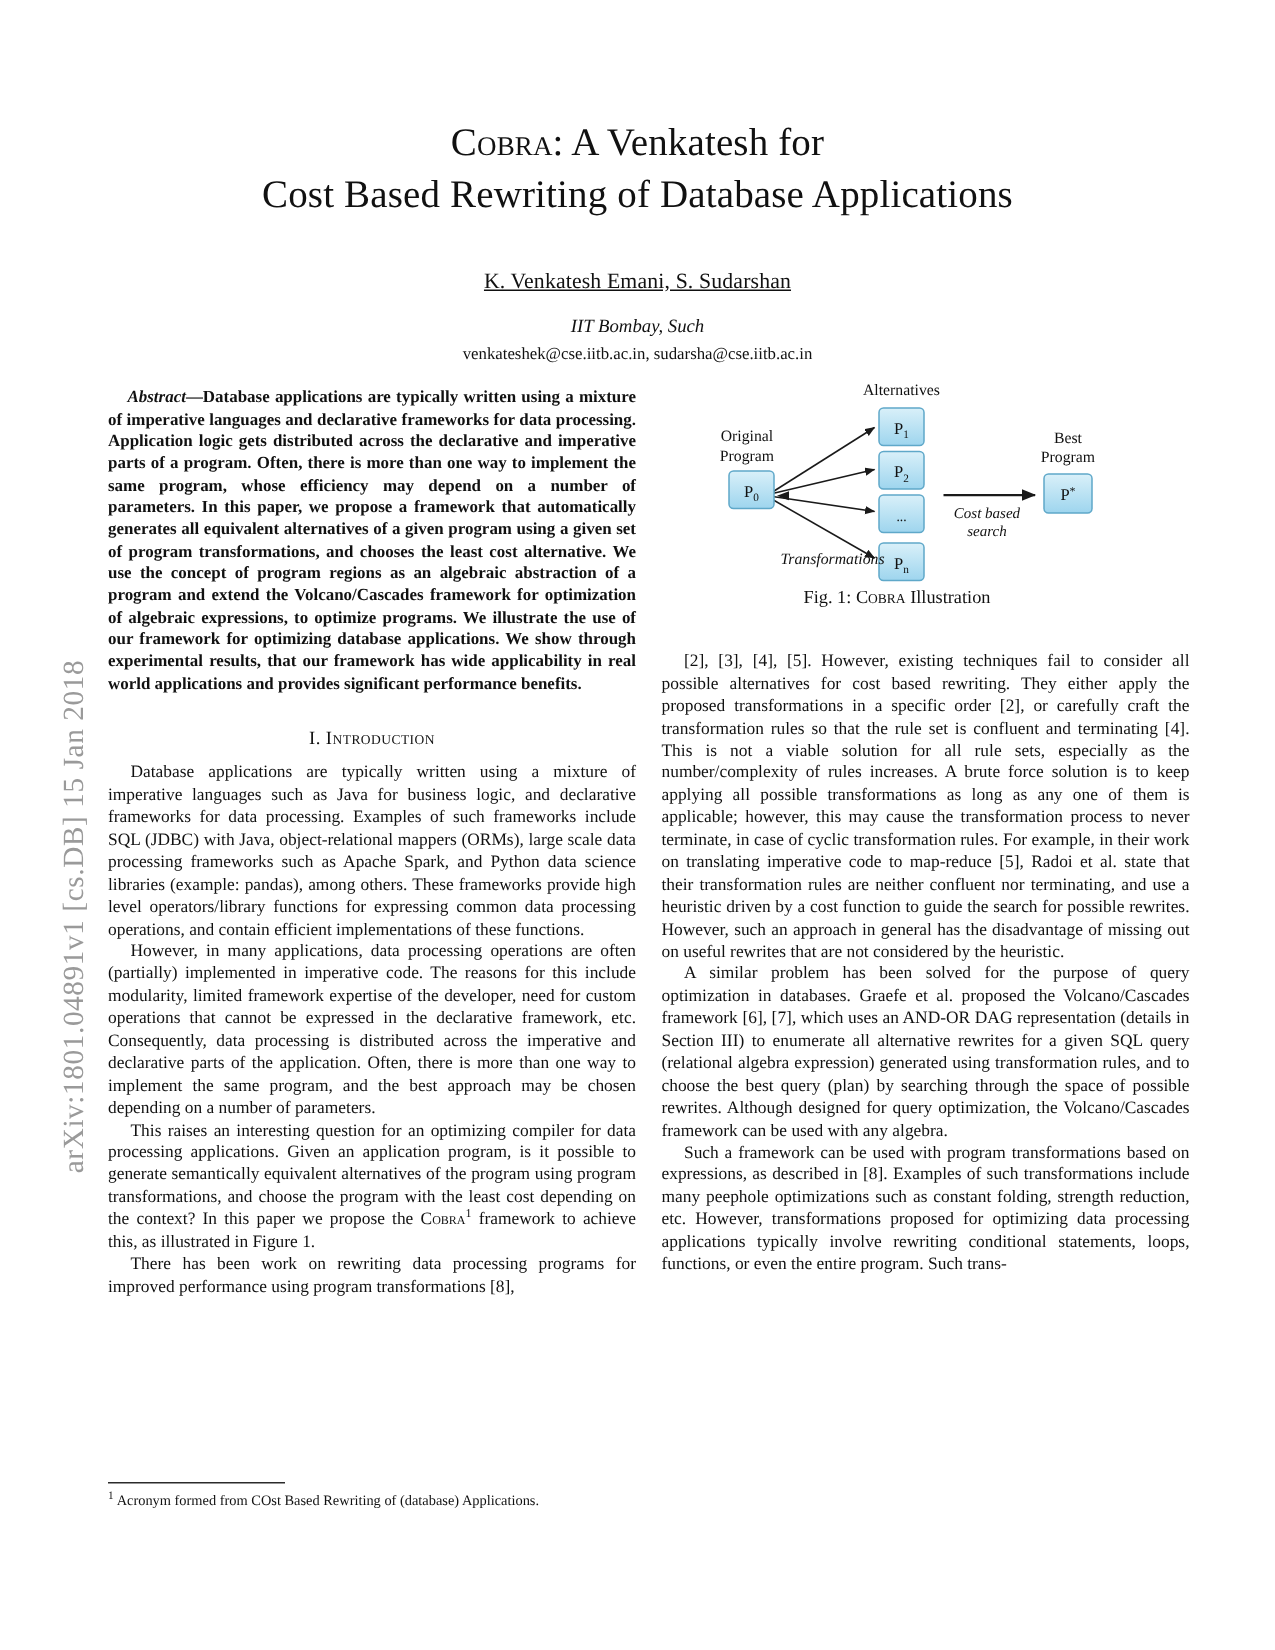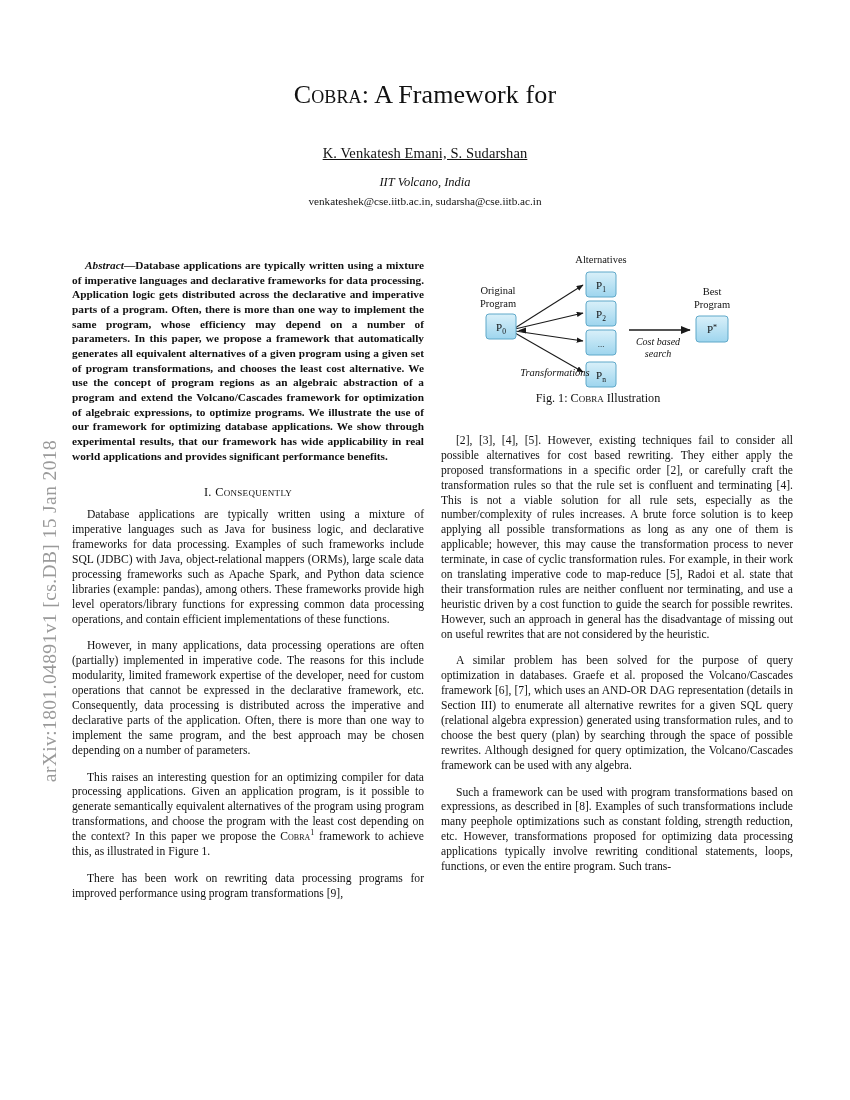--- a/index.html
+++ b/index.html
@@ -100,21 +100,21 @@
     font-size: 12.4px;
     font-variant: small-caps;
     letter-spacing: 0.3px;
     text-indent: 0;
   }
   p.body-par {
     margin: 0;
     text-indent: 15px;
     text-align: justify;
   }
-  p.body-par + p.body-par { margin-top: 12px; }
+  p.body-par + p.body-par { margin-top: 0; }
 
   sup.fn-ref {
     font-size: 8px;
     vertical-align: super;
     line-height: 0;
   }
 
   
   .footnote-zone {
     position: absolute;
@@ -161,39 +161,44 @@
 </style>
 </head>
 <body>
 
 <div id="page">
 
   <div class="arxiv-stamp">arXiv:1801.04891v1  [cs.DB]  15 Jan 2018</div>
 
   <div class="title-block">
     <h1 class="paper-title">
-      <span class="smallcaps">Cobra</span><span>: A Framework for</span><br>
+      <span class="smallcaps">Cobra</span><span>: A Venkatesh for</span><br>
+      <span>Cost Based Rewriting of Database Applications</span>
     </h1>
     <div class="authors">K. Venkatesh Emani, S. Sudarshan</div>
-    <div class="affiliation">IIT Volcano, India</div>
+    <div class="affiliation">IIT Bombay, Such</div>
     <div class="emails">venkateshek@cse.iitb.ac.in, sudarsha@cse.iitb.ac.in</div>
   </div>
 
   <div class="col col-left">
 
     <p class="abstract"><span class="ab-lead">Abstract</span><span>—</span><span>Database applications are typically written using a mixture of imperative languages and declarative frameworks for data processing. Application logic gets distributed across the declarative and imperative parts of a program. Often, there is more than one way to implement the same program, whose efficiency may depend on a number of parameters. In this paper, we propose a framework that automatically generates all equivalent alternatives of a given program using a given set of program transformations, and chooses the least cost alternative. We use the concept of program regions as an algebraic abstraction of a program and extend the Volcano/Cascades framework for optimization of algebraic expressions, to optimize programs. We illustrate the use of our framework for optimizing database applications. We show through experimental results, that our framework has wide applicability in real world applications and provides significant performance benefits.</span></p>
 
-    <div class="section-head">I.  Consequently</div>
+    <div class="section-head">I.  Introduction</div>
 
     <p class="body-par">Database applications are typically written using a mixture of imperative languages such as Java for business logic, and declarative frameworks for data processing. Examples of such frameworks include SQL (JDBC) with Java, object-relational mappers (ORMs), large scale data processing frameworks such as Apache Spark, and Python data science libraries (example: pandas), among others. These frameworks provide high level operators/library functions for expressing common data processing operations, and contain efficient implementations of these functions.</p>
     <p class="body-par">However, in many applications, data processing operations are often (partially) implemented in imperative code. The reasons for this include modularity, limited framework expertise of the developer, need for custom operations that cannot be expressed in the declarative framework, etc. Consequently, data processing is distributed across the imperative and declarative parts of the application. Often, there is more than one way to implement the same program, and the best approach may be chosen depending on a number of parameters.</p>
     <p class="body-par"><span>This raises an interesting question for an optimizing compiler for data processing applications. Given an application program, is it possible to generate semantically equivalent alternatives of the program using program transformations, and choose the program with the least cost depending on the context? In this paper we propose the </span><span class="smallcaps">Cobra</span><sup class="fn-ref">1</sup><span> framework to achieve this, as illustrated in Figure 1.</span></p>
-    <p class="body-par">There has been work on rewriting data processing programs for improved performance using program transformations [9],</p>
-  </div>
-
+    <p class="body-par">There has been work on rewriting data processing programs for improved performance using program transformations [8],</p>
+  </div>
+
+  <div class="footnote-zone">
+    <div class="footnote-rule"></div>
+    <div class="footnote-text"><sup>1</sup><span>Acronym formed from COst Based Rewriting of (database) Applications.</span></div>
+  </div>
 
   <div class="figure-wrap">
     <svg class="fig-svg" width="352" height="160" viewBox="0 0 352 160">
       <defs>
         <linearGradient id="boxgrad" x1="0" y1="0" x2="0" y2="1">
           <stop offset="0%" stop-color="#d9f0f9"></stop>
           <stop offset="100%" stop-color="#9ed5ee"></stop>
         </linearGradient>
         <marker id="arrowhead" markerWidth="7" markerHeight="7" refX="6" refY="2.6" orient="auto" markerUnits="strokeWidth">
           <path d="M0,0 L6.5,2.6 L0,5.2 z" fill="#1a1a1a"></path>

